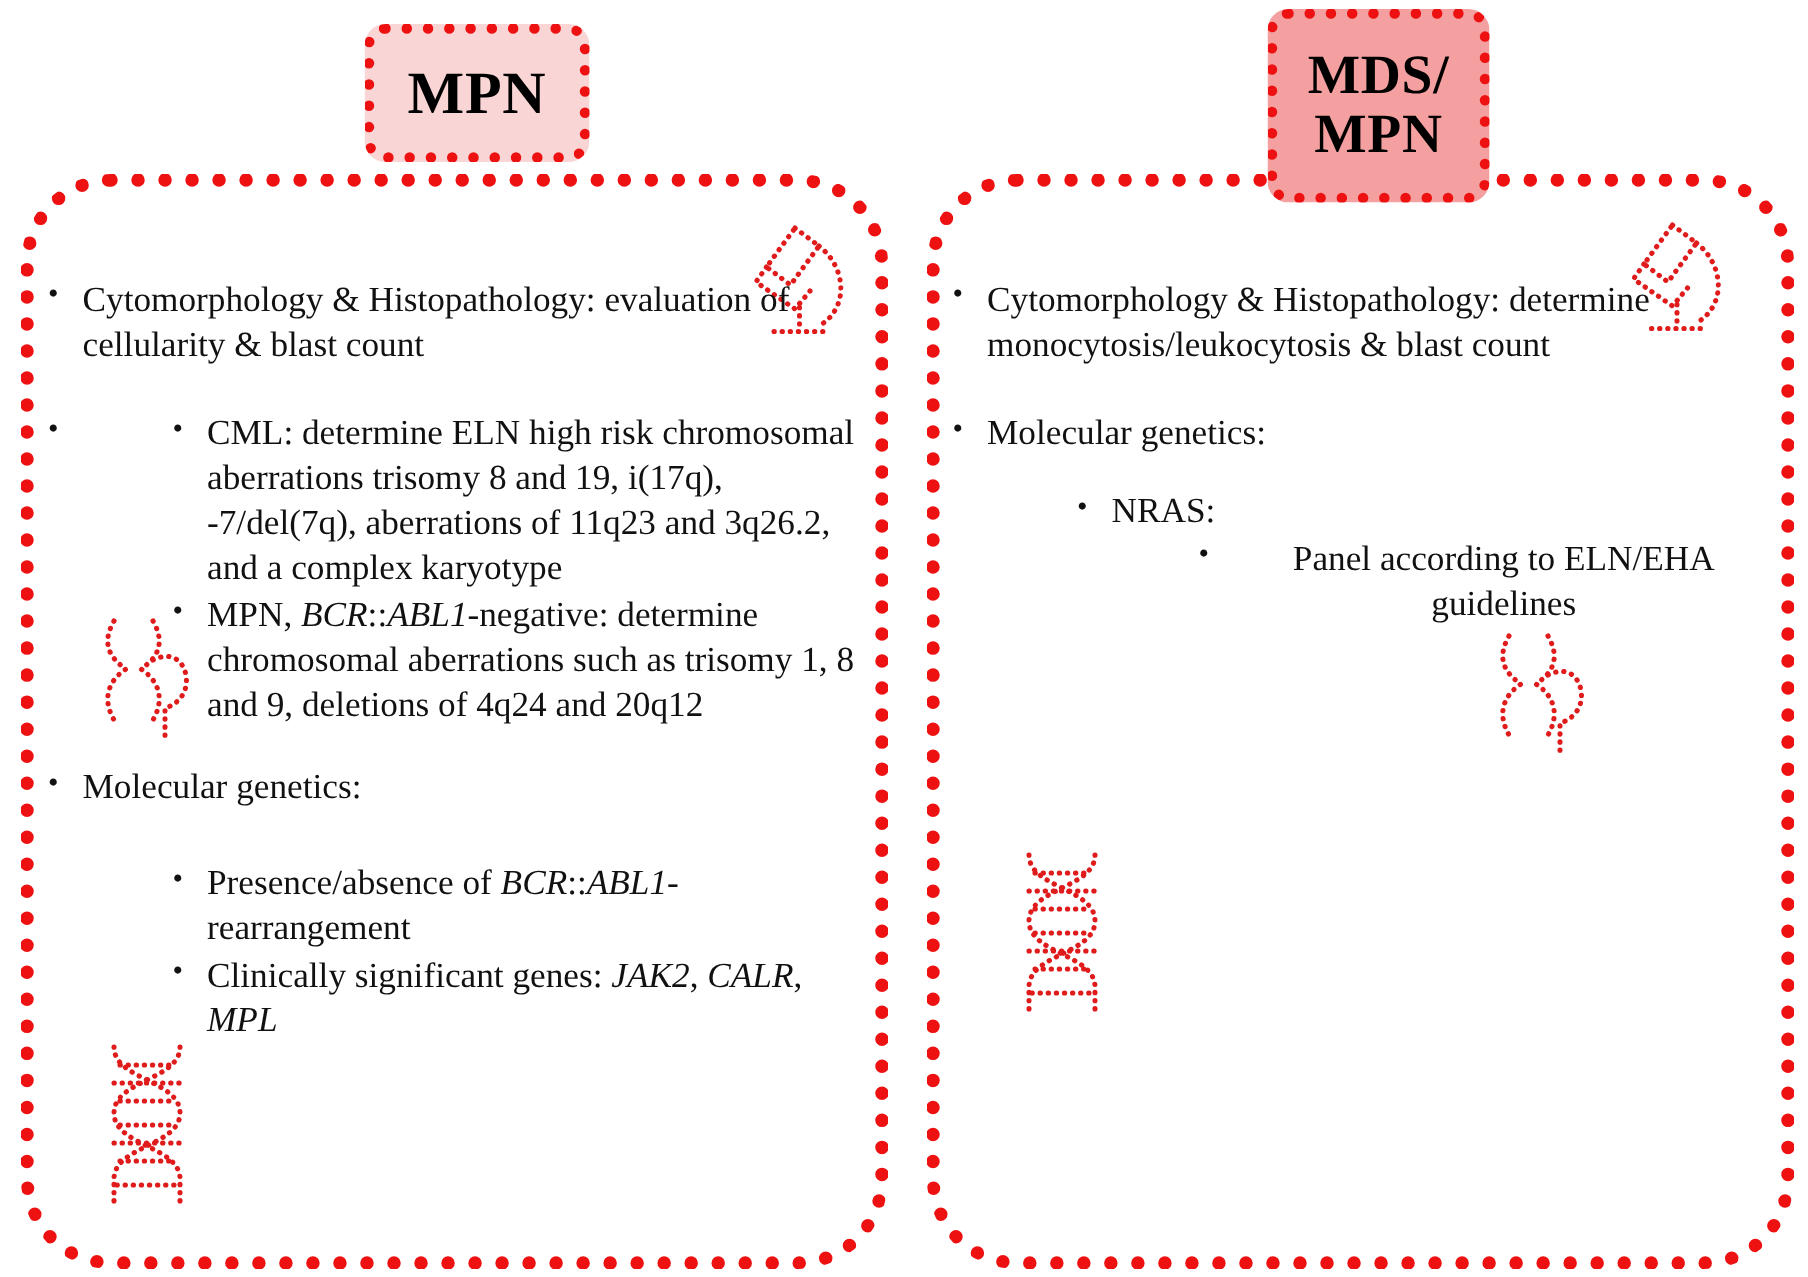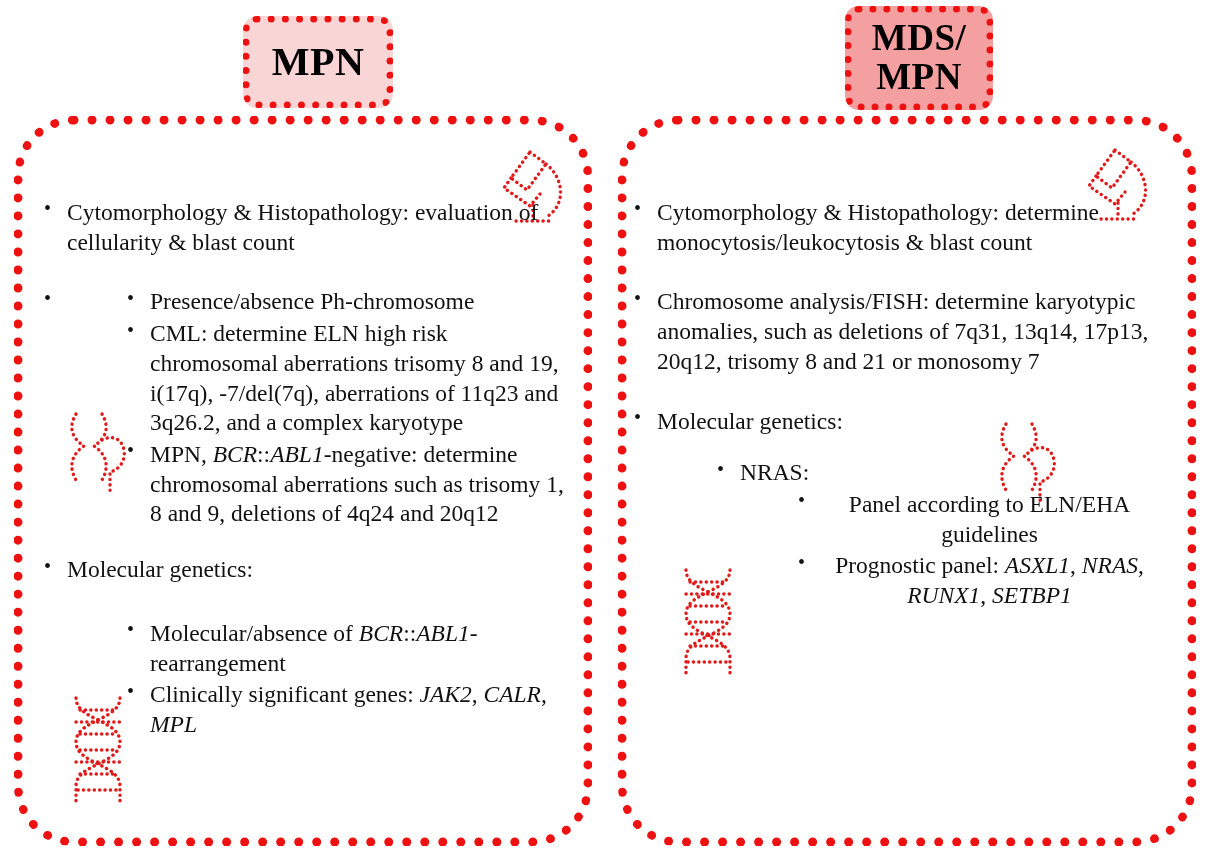--- a/index.html
+++ b/index.html
@@ -34,21 +34,21 @@
     z-index: 5;
   }
   #chip-mpn {
     left: 243px;  top: 16px;
     width: 150px; height: 92px;
     background: #f9d5d5;
     font-size: 40px;
   }
   #chip-mdsmpn {
     left: 845px; top: 6px;
-    width: 148px; height: 104px;
+    width: 148px; height: 129px;
     background: #f5a0a0;
     font-size: 37px;
   }
   #chip-mdsmpn .chip-line { display: block; }
 
   
   .panel {
     position: absolute;
     box-sizing: border-box;
     border: 9px dotted #ee1111;
@@ -58,26 +58,26 @@
   #panel-left  { left: 14px;  top: 116px; width: 578px; height: 730px; }
   #panel-right { left: 618px; top: 116px; width: 578px; height: 730px; }
 
   
   .content {
     position: absolute;
     box-sizing: border-box;
     z-index: 3;
   }
   #content-left  { left: 28px;  top: 186px; width: 552px; }
-  #content-right { left: 618px; top: 186px; width: 552px; }
+  #content-right { left: 631px; top: 186px; width: 552px; }
 
   
   ul.lvl {
     list-style: none;
-    margin: 12px;
+    margin: 0;
     padding: 0;
   }
   li.bullet {
     position: relative;
     color: #111111;
     font-size: 23.5px;
     line-height: 1.265;
     margin: 0 0 0 0;
     padding-left: 27px;
   }
@@ -206,69 +206,60 @@
   <div class="content" id="content-left">
     <ul class="lvl lvl1-list">
 
       <li class="bullet lvl1 gap-lg">
         <span>Cytomorphology &amp; Histopathology: evaluation of cellularity &amp; blast count</span>
       </li>
 
       <li class="bullet lvl1 gap-sm">
         <ul class="lvl lvl2">
           <li class="bullet">
-            <span>Presence/absence Ph-chromosome</span>
-          </li>
-          <li class="bullet">
             <span>CML: determine ELN high risk chromosomal aberrations trisomy 8 and 19, i(17q), -7/del(7q), aberrations of 11q23 and 3q26.2, and a complex karyotype</span>
           </li>
           <li class="bullet">
             <span>MPN, </span><em class="gene">BCR</em><span>::</span><em class="gene">ABL1</em><span>-negative: determine chromosomal aberrations such as trisomy 1, 8 and 9, deletions of 4q24 and 20q12</span>
           </li>
         </ul>
       </li>
 
       <li class="bullet lvl1 gap-sm" style="margin-top:26px;">
         <span>Molecular genetics:</span>
         <ul class="lvl lvl2" style="margin-top:34px;">
           <li class="bullet">
-            <span>Molecular/absence of </span><em class="gene">BCR</em><span>::</span><em class="gene">ABL1</em><span>-rearrangement</span>
+            <span>Presence/absence of </span><em class="gene">BCR</em><span>::</span><em class="gene">ABL1</em><span>-rearrangement</span>
           </li>
           <li class="bullet">
             <span>Clinically significant genes: </span><em class="gene">JAK2</em><span>, </span><em class="gene">CALR</em><span>, </span><em class="gene">MPL</em>
           </li>
         </ul>
       </li>
 
     </ul>
   </div>
 
   <div class="content" id="content-right">
     <ul class="lvl lvl1-list">
 
       <li class="bullet lvl1 gap-lg">
         <span>Cytomorphology &amp; Histopathology: determine monocytosis/leukocytosis &amp; blast count</span>
       </li>
 
-      <li class="bullet lvl1 gap-lg">
-        <span>Chromosome analysis/FISH: determine karyotypic anomalies, such as deletions of 7q31, 13q14, 17p13, 20q12, trisomy 8 and 21 or monosomy 7</span>
-      </li>
 
       <li class="bullet lvl1">
         <span>Molecular genetics:</span>
         <ul class="lvl lvl2" style="margin-top:22px;">
           <li class="bullet gap-sm">
             <span>NRAS:</span>
             <ul class="lvl lvl3">
               <li class="bullet">
                 <span>Panel according to ELN/EHA guidelines</span>
               </li>
-              <li class="bullet">
-                <span>Prognostic panel: </span><em class="gene">ASXL1</em><span>, </span><em class="gene">NRAS</em><span>, </span><em class="gene">RUNX1</em><span>, </span><em class="gene">SETBP1</em>
-              </li>
             </ul>
           </li>
         </ul>
       </li>
 
     </ul>
   </div>
 
 </div>
 

